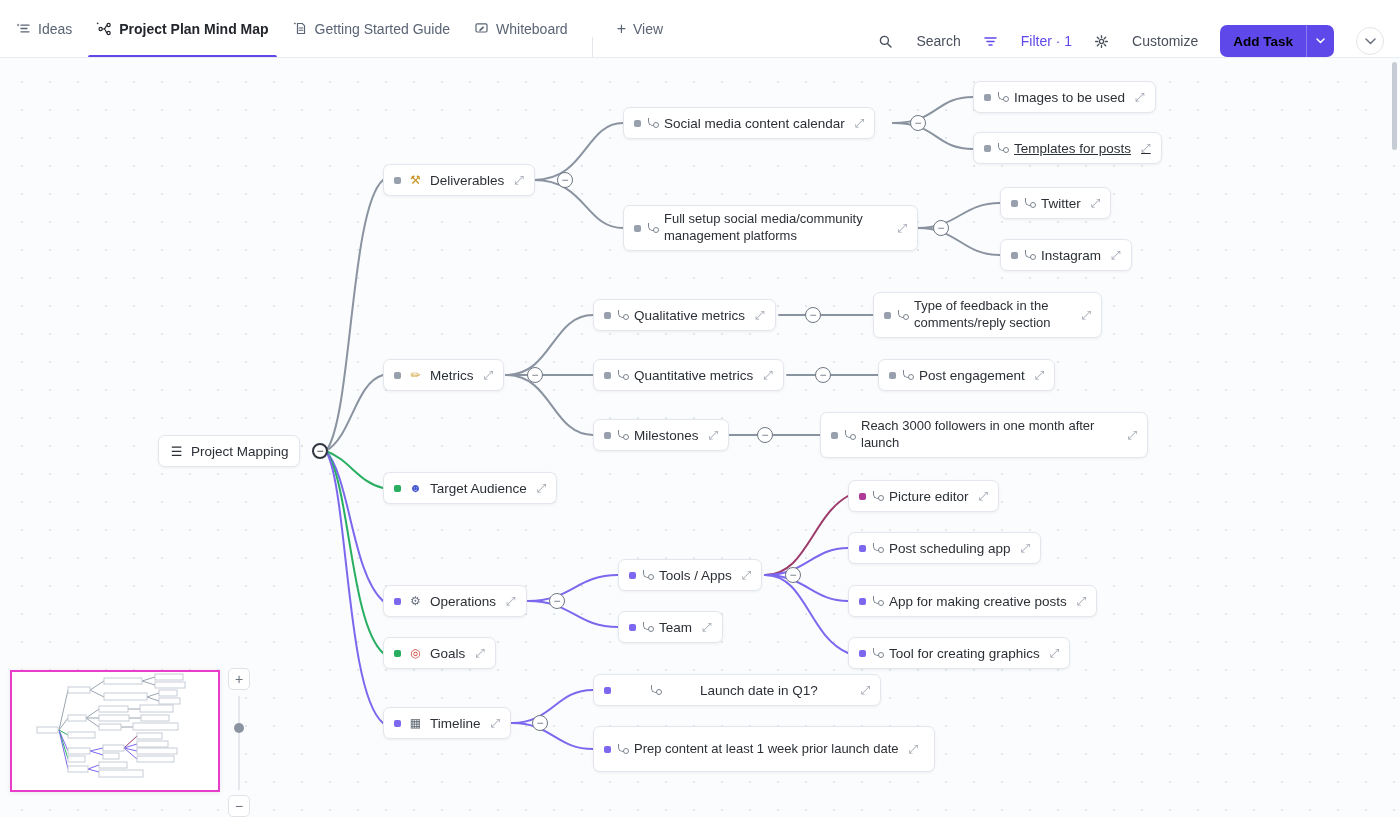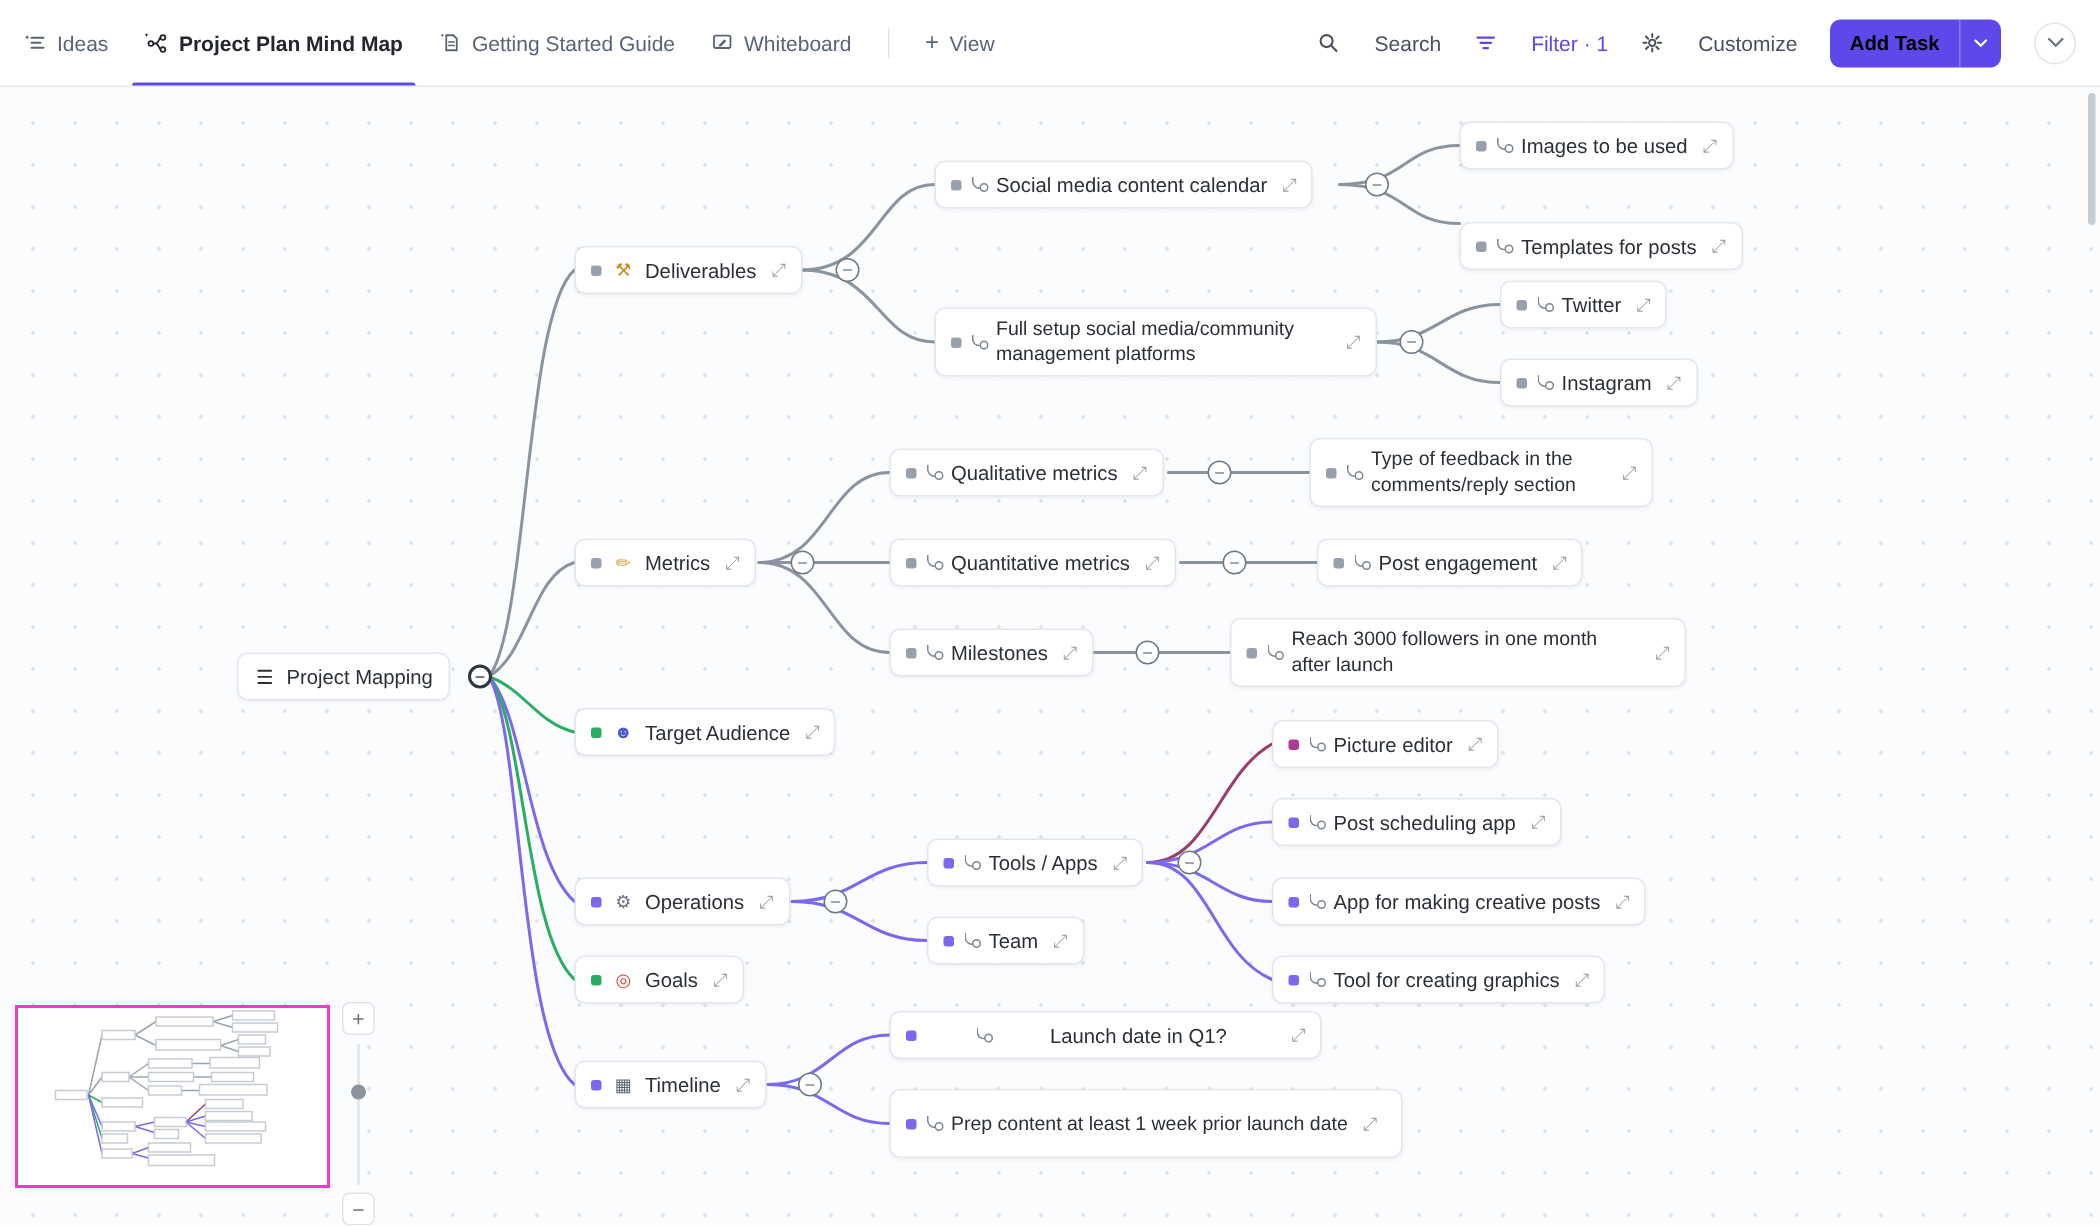--- a/index.html
+++ b/index.html
@@ -1,21 +1,21 @@
 <!DOCTYPE html>
 <html><head>
 <meta charset="utf-8">
 <style>
   * { box-sizing: border-box; margin: 0; padding: 0; }
   html,body { width:1400px; height:817px; overflow:hidden; background:#fff;
     font-family:"Liberation Sans", sans-serif; }
 
   
   .topbar { height:58px; background:#fff; border-bottom:1px solid #e8ebf0;
-    display:flex; align-items:center; padding:0 16px; gap:24px; position:relative; z-index:10; }
+    display:flex; align-items:flex-end; padding:0 16px; gap:24px; position:relative; z-index:10; }
   .tab { display:flex; align-items:center; gap:7px; font-size:14px; color:#5a6474;
     height:100%; position:relative; cursor:pointer; white-space:nowrap; }
   .tab.active { color:#23262c; font-weight:700; }
   .tab.active::after { content:''; position:absolute; bottom:0; left:-8px; right:-8px;
     height:2.5px; background:#5f48ea; border-radius:2px 2px 0 0; }
   .vdiv { width:1px; height:20px; background:#e3e6eb; flex:none; }
   .tb-right { margin-left:auto; display:flex; align-items:center; gap:22px; }
   .tb-item { display:flex; align-items:center; gap:23px; font-size:14px; color:#49505b;
     cursor:pointer; white-space:nowrap; }
   .tb-item.filter { color:#5f48ea; }
@@ -231,21 +231,21 @@
     <span class="exp">⤢</span>
   </div>
 
   <div class="node" style="left:973px;top:23px;">
     <span class="sq gray"></span>
     <span class="sub"></span>
     <span class="lbl">Images to be used</span>
     <span class="exp">⤢</span>
   </div>
 
-  <div class="node" style="left:973px;top:90px;">
+  <div class="node" style="left:973px;top:74px;text-decoration:underline;">
     <span class="sq gray"></span>
     <span class="sub"></span>
     <span class="lbl">Templates for posts</span>
     <span class="exp">⤢</span>
   </div>
 
   <div class="node two" style="left:623px;top:147px;width:295px;">
     <span class="sq gray"></span>
     <span class="sub"></span>
     <span class="lbl">Full setup social media/community management platforms</span>
@@ -301,21 +301,21 @@
     <span class="exp">⤢</span>
   </div>
 
   <div class="node" style="left:593px;top:361px;">
     <span class="sq gray"></span>
     <span class="sub"></span>
     <span class="lbl">Milestones</span>
     <span class="exp">⤢</span>
   </div>
 
-  <div class="node two" style="left:820px;top:354px;width:304px;">
+  <div class="node two" style="left:820px;top:354px;width:328px;">
     <span class="sq gray"></span>
     <span class="sub"></span>
     <span class="lbl">Reach 3000 followers in one month after launch</span>
     <span class="exp">⤢</span>
   </div>
 
   <div class="node" style="left:383px;top:414px;">
     <span class="sq green"></span>
     <span class="nicon ic-audience">☻</span>
     <span class="lbl">Target Audience</span>

